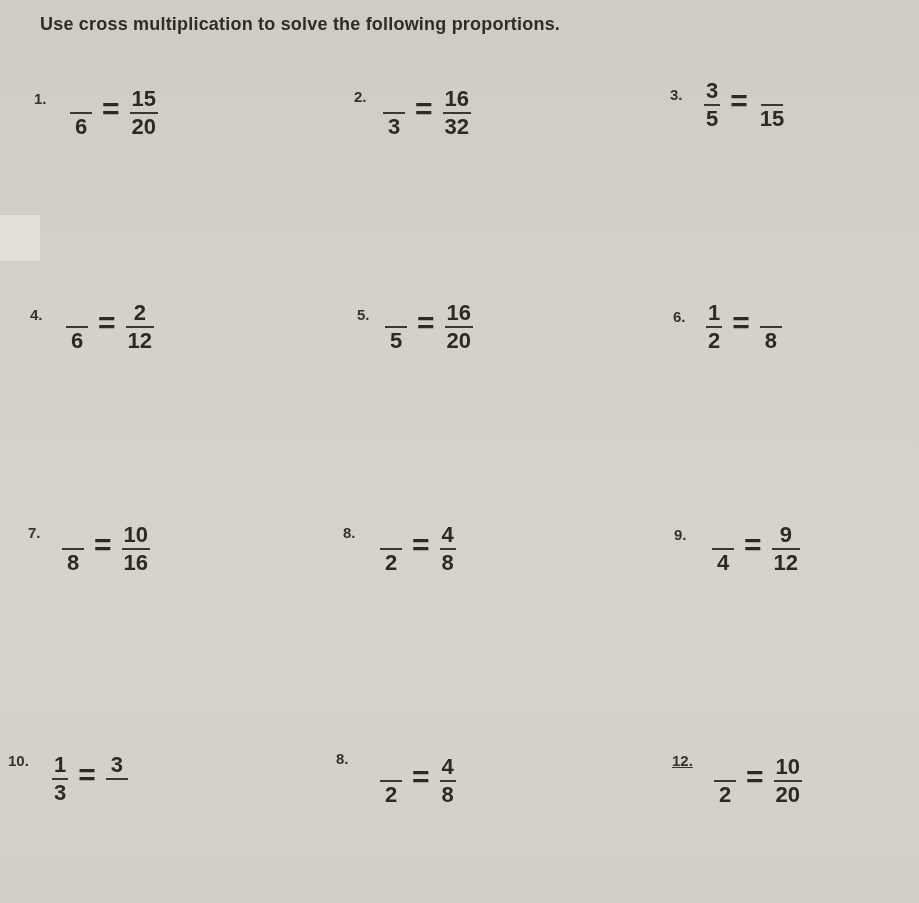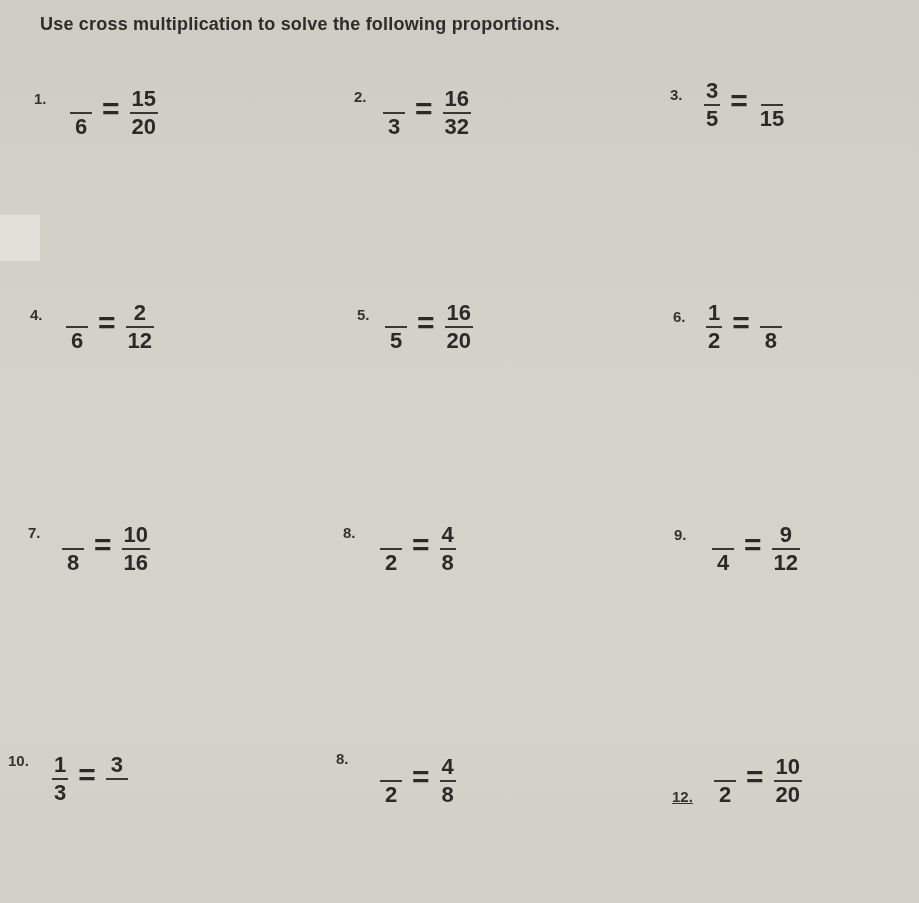--- a/index.html
+++ b/index.html
@@ -215,21 +215,21 @@
         </span>
         <span class="equals">=</span>
         <span class="frac">
           <span class="n">4</span>
           <span class="bar"></span>
           <span class="d">8</span>
         </span>
       </div>
     </div>
     <div class="problem">
-      <span class="num" style="left: 672px; top: 788px; text-decoration: underline;">12.</span>
+      <span class="num" style="left: 672px; top: 752px; text-decoration: underline;">12.</span>
       <div class="eq" style="left: 714px; top: 756px;">
         <span class="frac blank-top">
           <span class="n"></span>
           <span class="bar"></span>
           <span class="d">2</span>
         </span>
         <span class="equals">=</span>
         <span class="frac">
           <span class="n">10</span>
           <span class="bar"></span>

